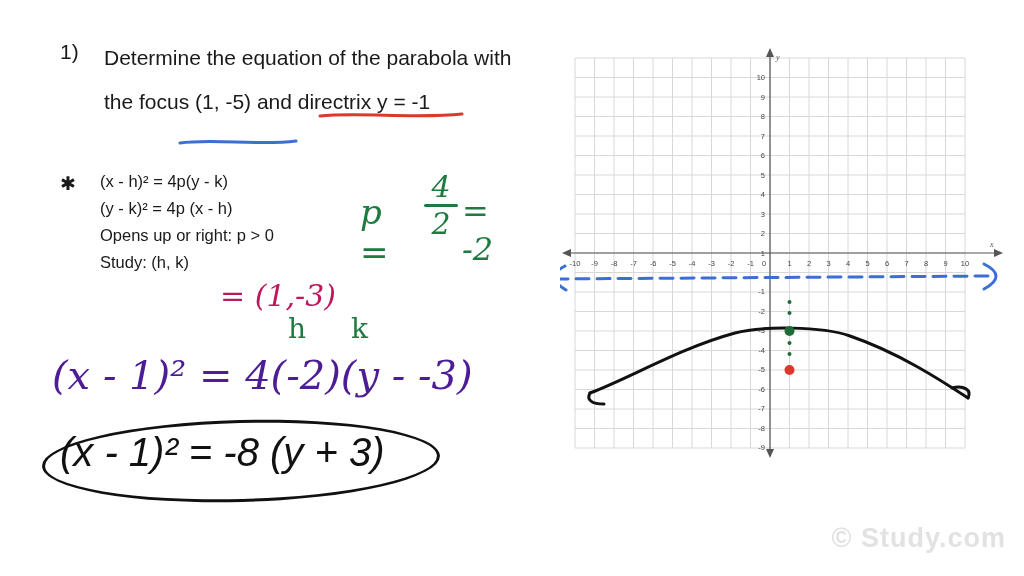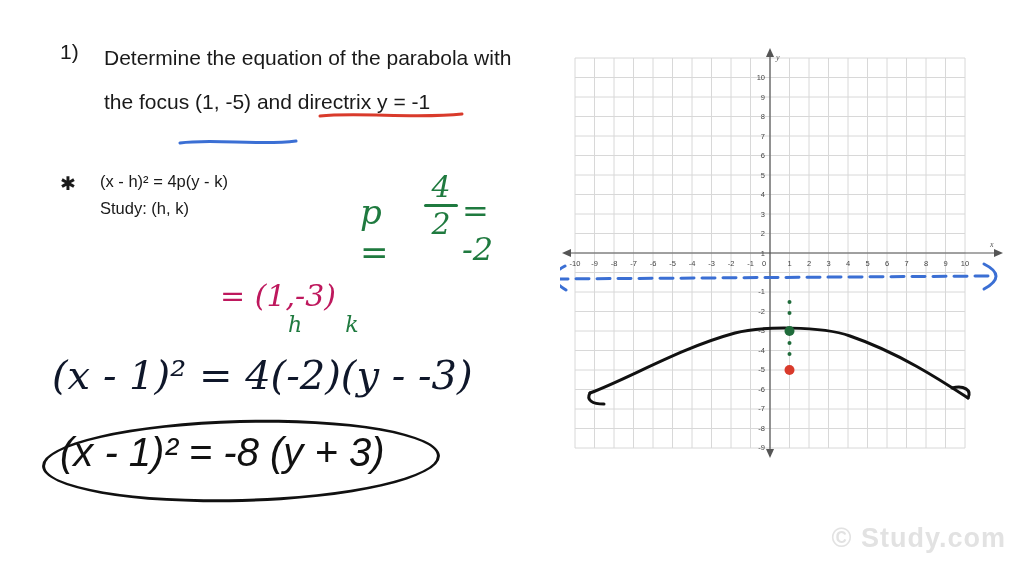--- a/index.html
+++ b/index.html
@@ -39,26 +39,26 @@
   .p-calc .frac .bar{display:block;height:3px;background:#1f7a3f;margin:2px 0 2px 0;border-radius:2px;}
   .p-calc .frac .den{display:block;line-height:30px;}
   .p-calc .res{position:absolute;left:102px;top:22px;font-size:32px;font-family:"DejaVu Serif",serif;font-style:italic;}
 
   .vertex-val{
     position:absolute;left:220px;top:278px;color:#be185d;
     font-size:30px;font-family:"DejaVu Serif",serif;font-style:italic;
   }
   .hk{
     position:absolute;left:288px;top:312px;color:#1f7a3f;
-    font-size:22px;font-family:"DejaVu Serif",serif;font-style:italic;letter-spacing:18px;
+    font-size:28px;font-family:"DejaVu Serif",serif;letter-spacing:18px;
   }
 
   .work1{
     position:absolute;left:52px;top:352px;
-    font-size:40px;font-family:"DejaVu Serif",serif;font-style:italic;color:#0f172a;
+    font-size:40px;font-family:"DejaVu Serif",serif;font-style:italic;color:#4c1d95;
     white-space:nowrap;
   }
   .work2{
     position:absolute;left:60px;top:430px;
     font-size:40px;font-family:Liberation Sans, sans-serif;font-style:italic;color:#111;
     white-space:nowrap;
   }
   .ellipse{
     position:absolute;left:42px;top:420px;width:392px;height:76px;
     border:3px solid #111;border-radius:50%/50%;transform:rotate(-1.5deg);
@@ -92,20 +92,22 @@
     </svg>
 
     <svg class="blue-underline" viewBox="0 0 120 12">
       <path d="M2 7 C 35 2, 80 10, 118 5" stroke="#3b6fd4" stroke-width="3" fill="none" stroke-linecap="round"></path>
     </svg>
 
     <div class="formulas">
       <span class="star">✱</span>
       <div class="flist">
         <div>(x - h)² = 4p(y - k)</div>
+        <div>(y - k)² = 4p (x - h)</div>
+        <div>Opens up or right: p &gt; 0</div>
         <div>Study: (h, k)</div>
       </div>
     </div>
 
     <div class="p-calc">
       <span class="peq">p =</span>
       <span class="frac">
         <span class="num2">4</span>
         <span class="bar"></span>
         <span class="den">2</span>

